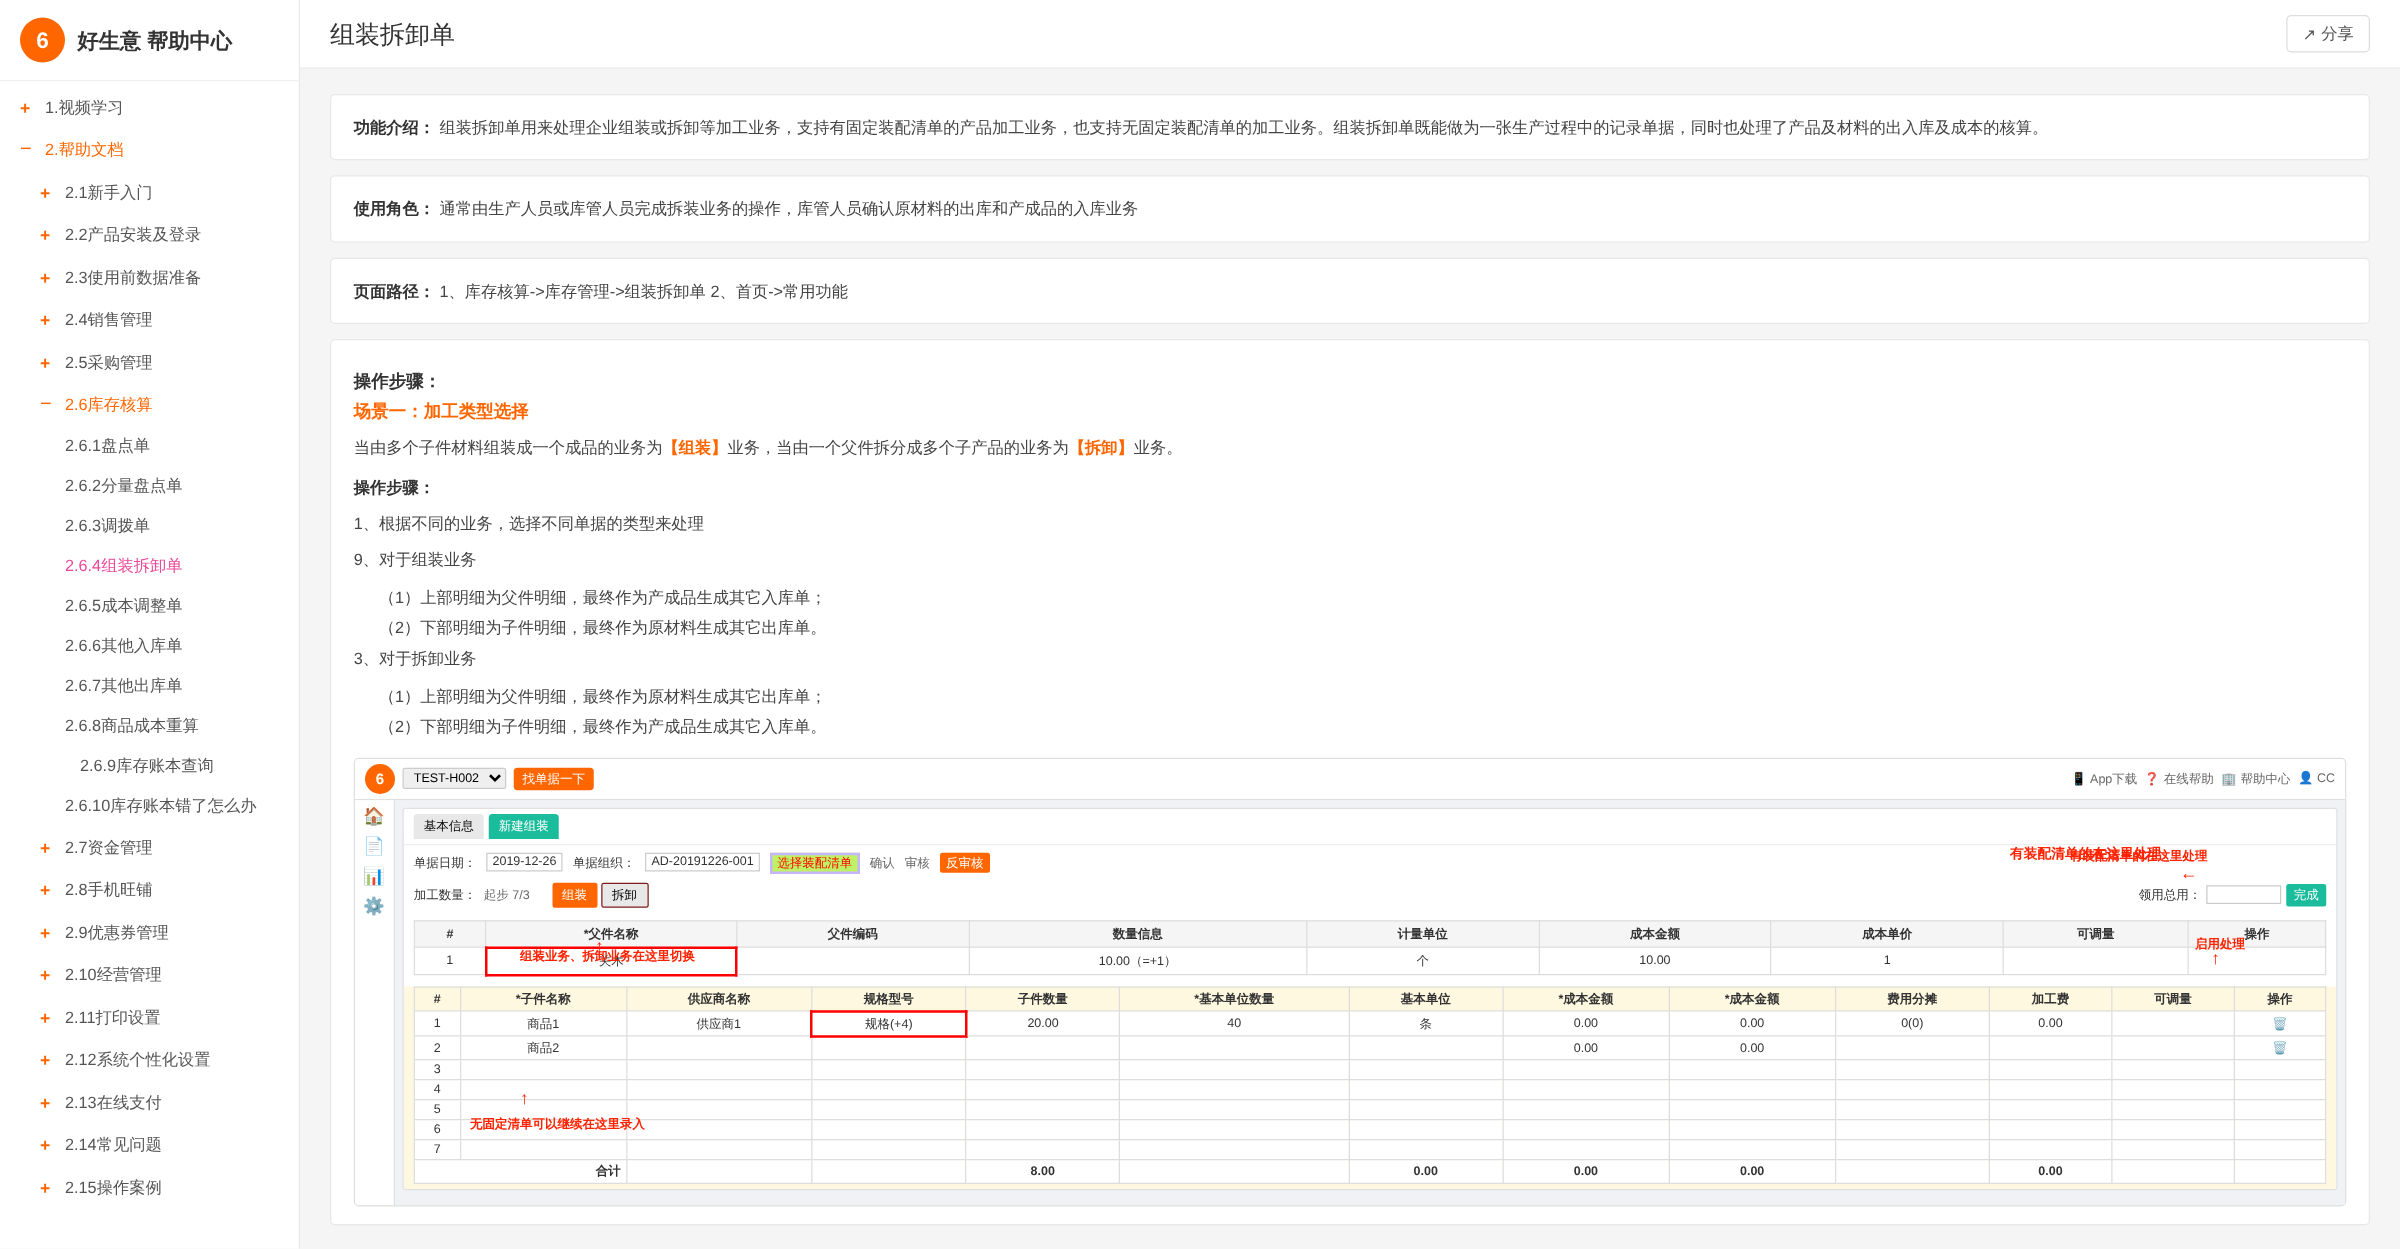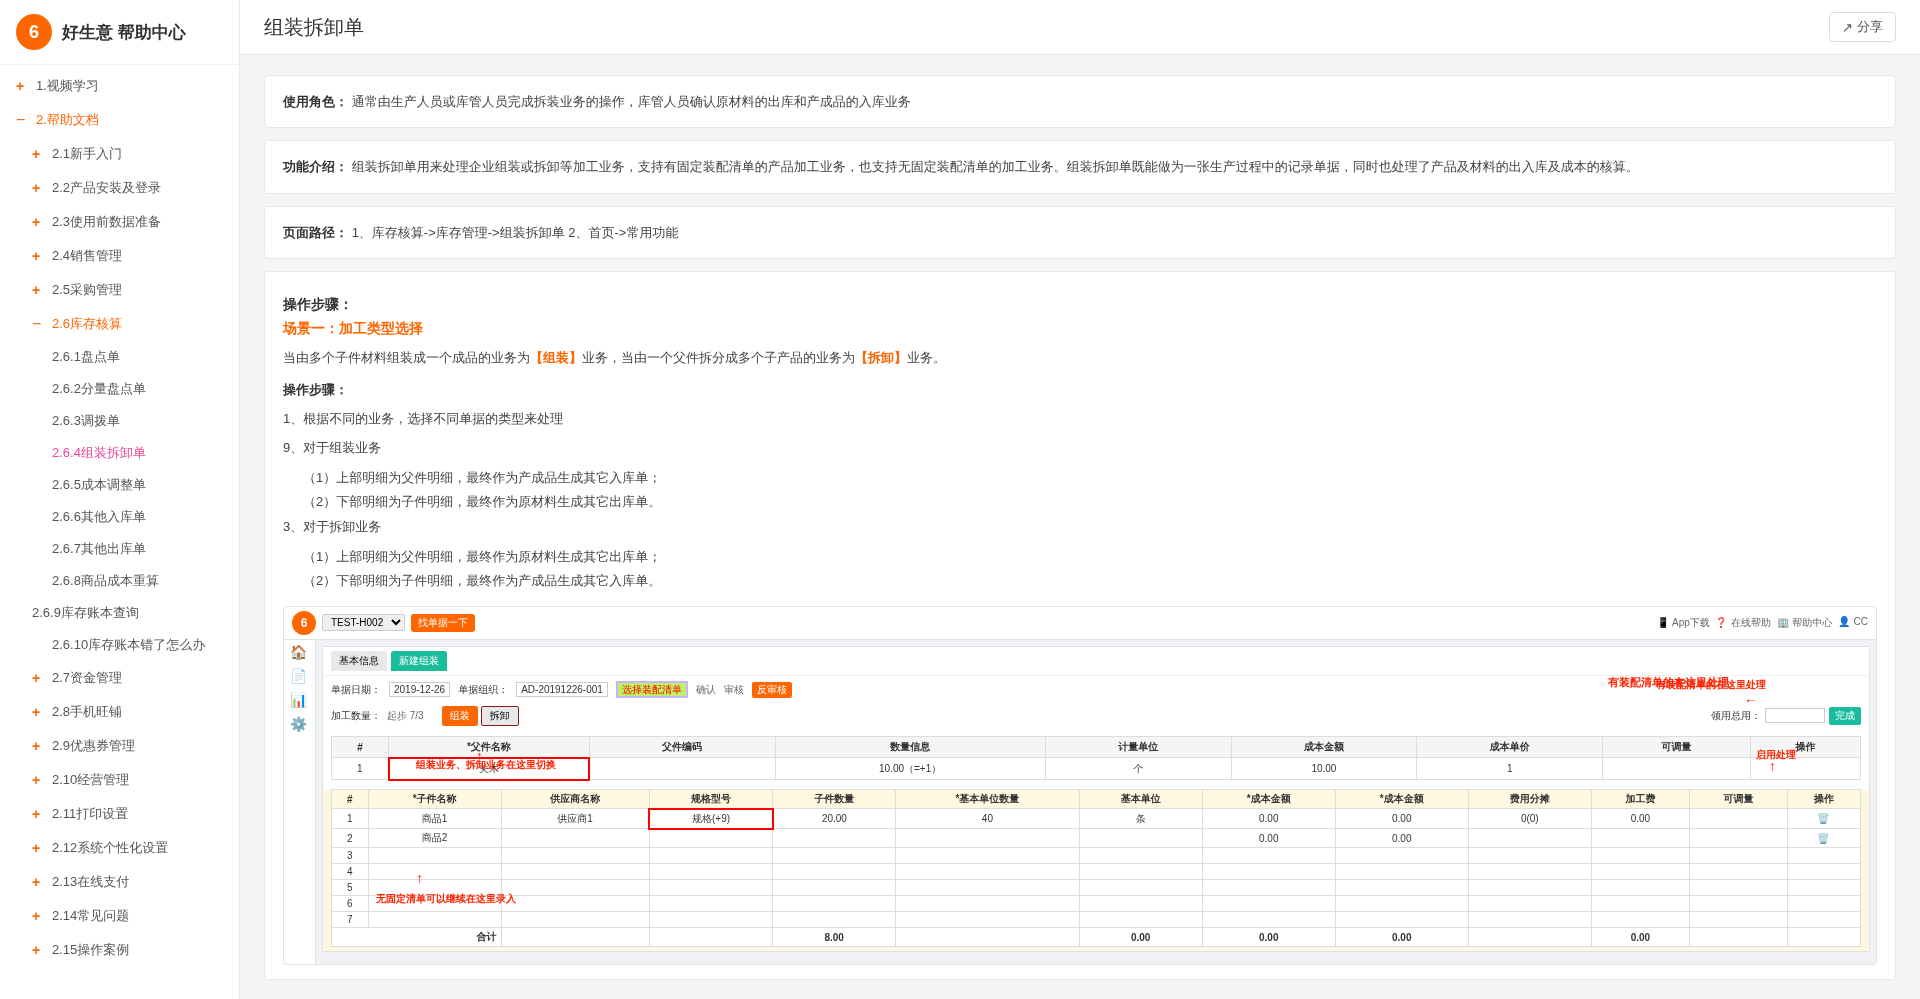--- a/index.html
+++ b/index.html
@@ -327,21 +327,21 @@
     </div>
 
     <a class="nav-sub-item" style="padding-left:52px;">2.6.1盘点单</a>
     <a class="nav-sub-item" style="padding-left:52px;">2.6.2分量盘点单</a>
     <a class="nav-sub-item" style="padding-left:52px;">2.6.3调拨单</a>
     <a class="nav-sub-item active" style="padding-left:52px;">2.6.4组装拆卸单</a>
     <a class="nav-sub-item" style="padding-left:52px;">2.6.5成本调整单</a>
     <a class="nav-sub-item" style="padding-left:52px;">2.6.6其他入库单</a>
     <a class="nav-sub-item" style="padding-left:52px;">2.6.7其他出库单</a>
     <a class="nav-sub-item" style="padding-left:52px;">2.6.8商品成本重算</a>
-    <a class="nav-sub-item" style="padding-left:32px;">2.6.9库存账本查询</a>
+    <a class="nav-sub-item" style="padding-left:64px;">2.6.9库存账本查询</a>
     <a class="nav-sub-item" style="padding-left:52px;">2.6.10库存账本错了怎么办</a>
 
     <div class="nav-item-top" style="padding-left:32px;">
       <span class="plus-icon">+</span>
       <span>2.7资金管理</span>
     </div>
     <div class="nav-item-top" style="padding-left:32px;">
       <span class="plus-icon">+</span>
       <span>2.8手机旺铺</span>
     </div>
@@ -381,27 +381,27 @@
     <h1 class="page-title-text">组装拆卸单</h1>
     <button class="share-btn">
       <span>↗</span>
       <span>分享</span>
     </button>
   </div>
 
   <div class="content-area">
 
     <div class="info-block">
+      <span class="bold-label">功能介绍：</span>
+      <span>组装拆卸单用来处理企业组装或拆卸等加工业务，支持有固定装配清单的产品加工业务，也支持无固定装配清单的加工业务。组装拆卸单既能做为一张生产过程中的记录单据，同时也处理了产品及材料的出入库及成本的核算。</span>
+    </div>
+
+    <div class="info-block">
       <span class="bold-label">使用角色：</span>
       <span>通常由生产人员或库管人员完成拆装业务的操作，库管人员确认原材料的出库和产成品的入库业务</span>
-    </div>
-
-    <div class="info-block">
-      <span class="bold-label">功能介绍：</span>
-      <span>组装拆卸单用来处理企业组装或拆卸等加工业务，支持有固定装配清单的产品加工业务，也支持无固定装配清单的加工业务。组装拆卸单既能做为一张生产过程中的记录单据，同时也处理了产品及材料的出入库及成本的核算。</span>
     </div>
 
     <div class="info-block">
       <span class="bold-label">页面路径：</span>
       <span>1、库存核算-&gt;库存管理-&gt;组装拆卸单  2、首页-&gt;常用功能</span>
     </div>
 
     <div class="steps-block">
       <div class="operations-title">操作步骤：</div>
 
@@ -537,21 +537,21 @@
                         <th>加工费</th>
                         <th>可调量</th>
                         <th>操作</th>
                       </tr>
                     </thead>
                     <tbody>
                       <tr>
                         <td>1</td>
                         <td>商品1</td>
                         <td>供应商1</td>
-                        <td style="border:2px solid #ff0000;">规格(+9)</td>
+                        <td style="border:2px solid #ff0000;">规格(+4)</td>
                         <td>20.00</td>
                         <td>40</td>
                         <td>条</td>
                         <td>0.00</td>
                         <td>0.00</td>
                         <td>0(0)</td>
                         <td>0.00</td>
                         <td></td>
                         <td>🗑️</td>
                       </tr>

